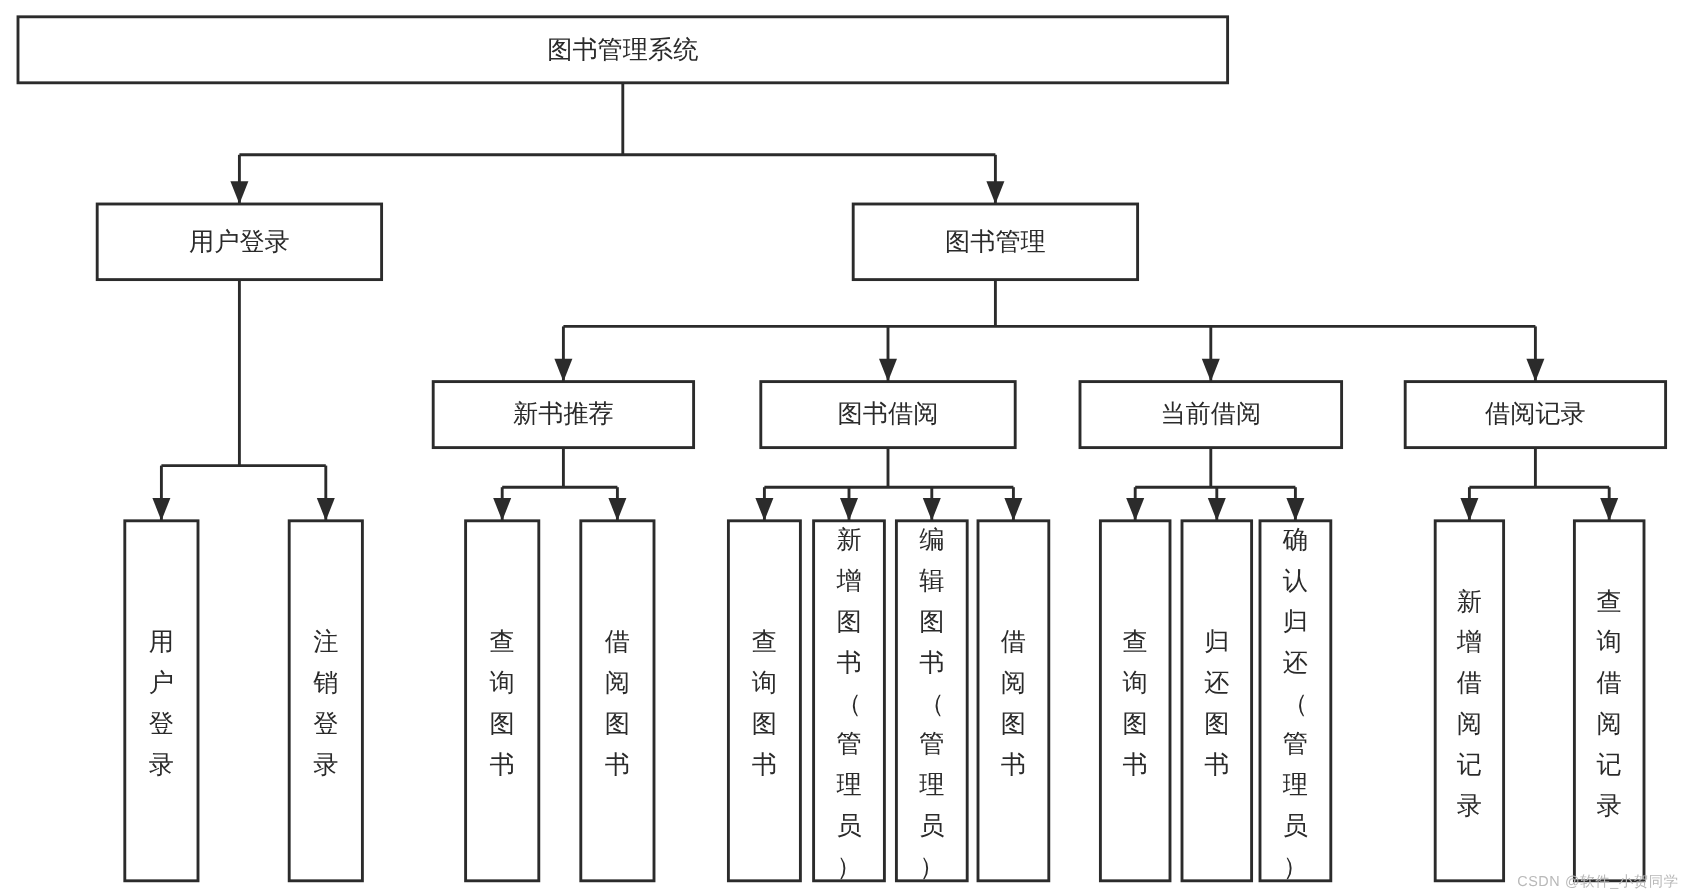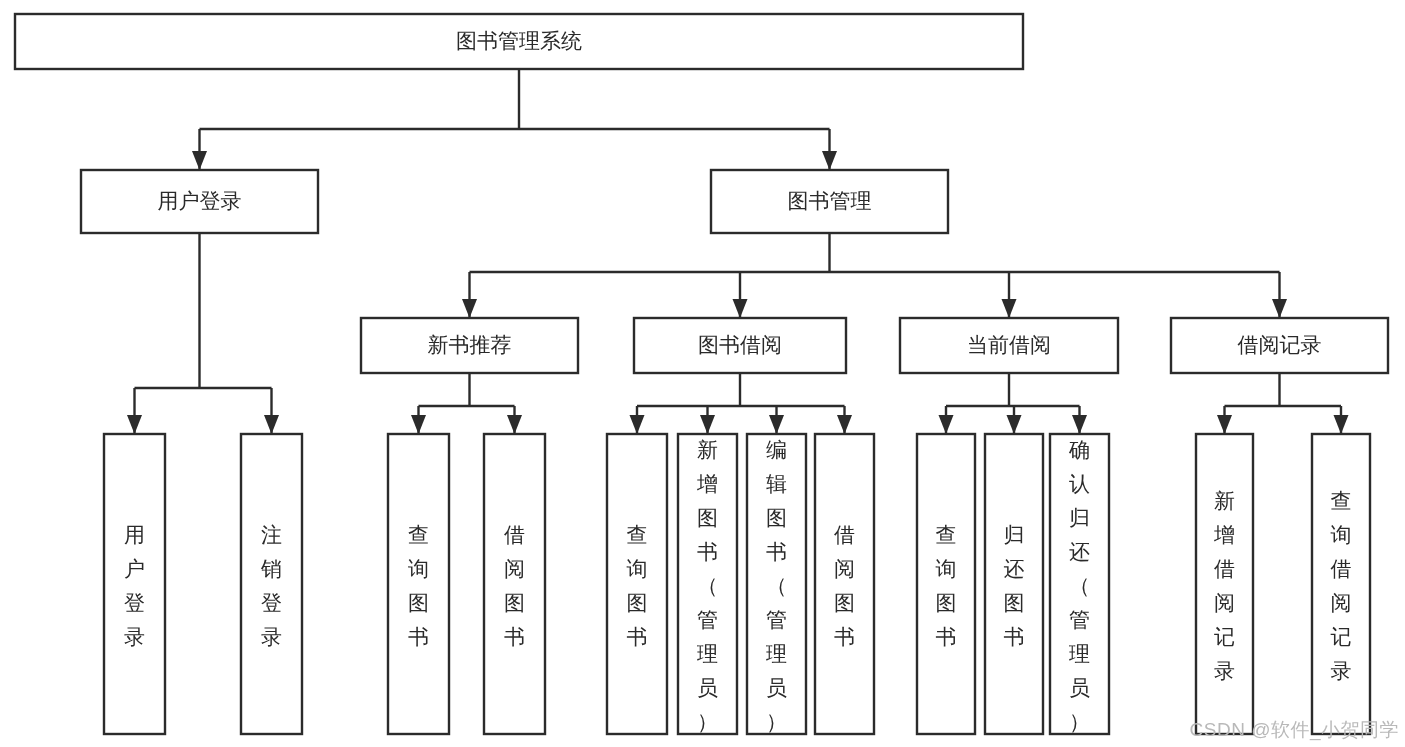--- a/index.html
+++ b/index.html
@@ -53,21 +53,21 @@
     font-family: "Liberation Sans", "DejaVu Sans", sans-serif;
     font-size: 21px;
     fill: #2a2a2a;
     text-anchor: middle;
   }
   .watermark-text {
     position: absolute;
     right: 6px;
     bottom: 4px;
     font-family: "Liberation Sans", "DejaVu Sans", sans-serif;
-    font-size: 19px;
+    font-size: 12px;
     color: #b9b9b9;
     letter-spacing: 0.5px;
     white-space: nowrap;
     user-select: none;
   }
 </style>
 </head>
 <body>
 
 <div id="diagram-root">

